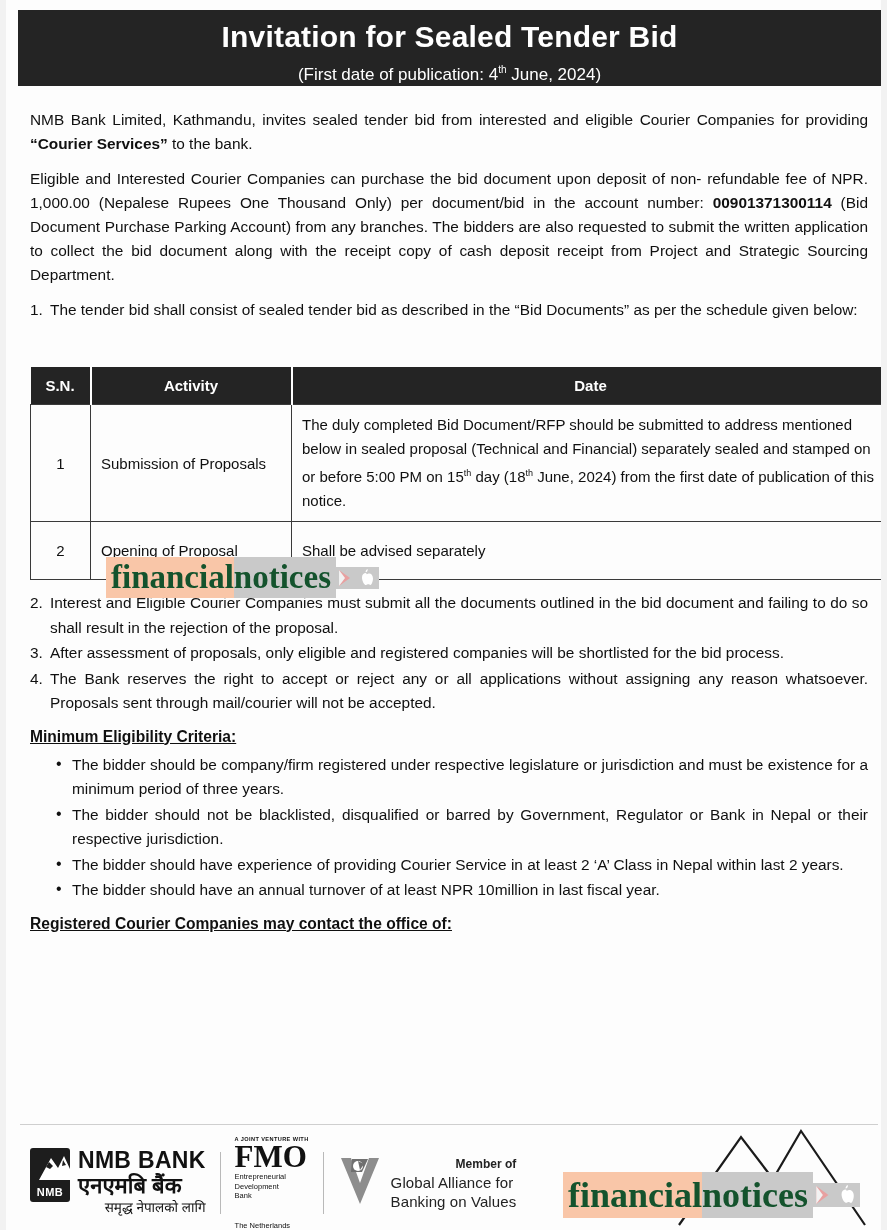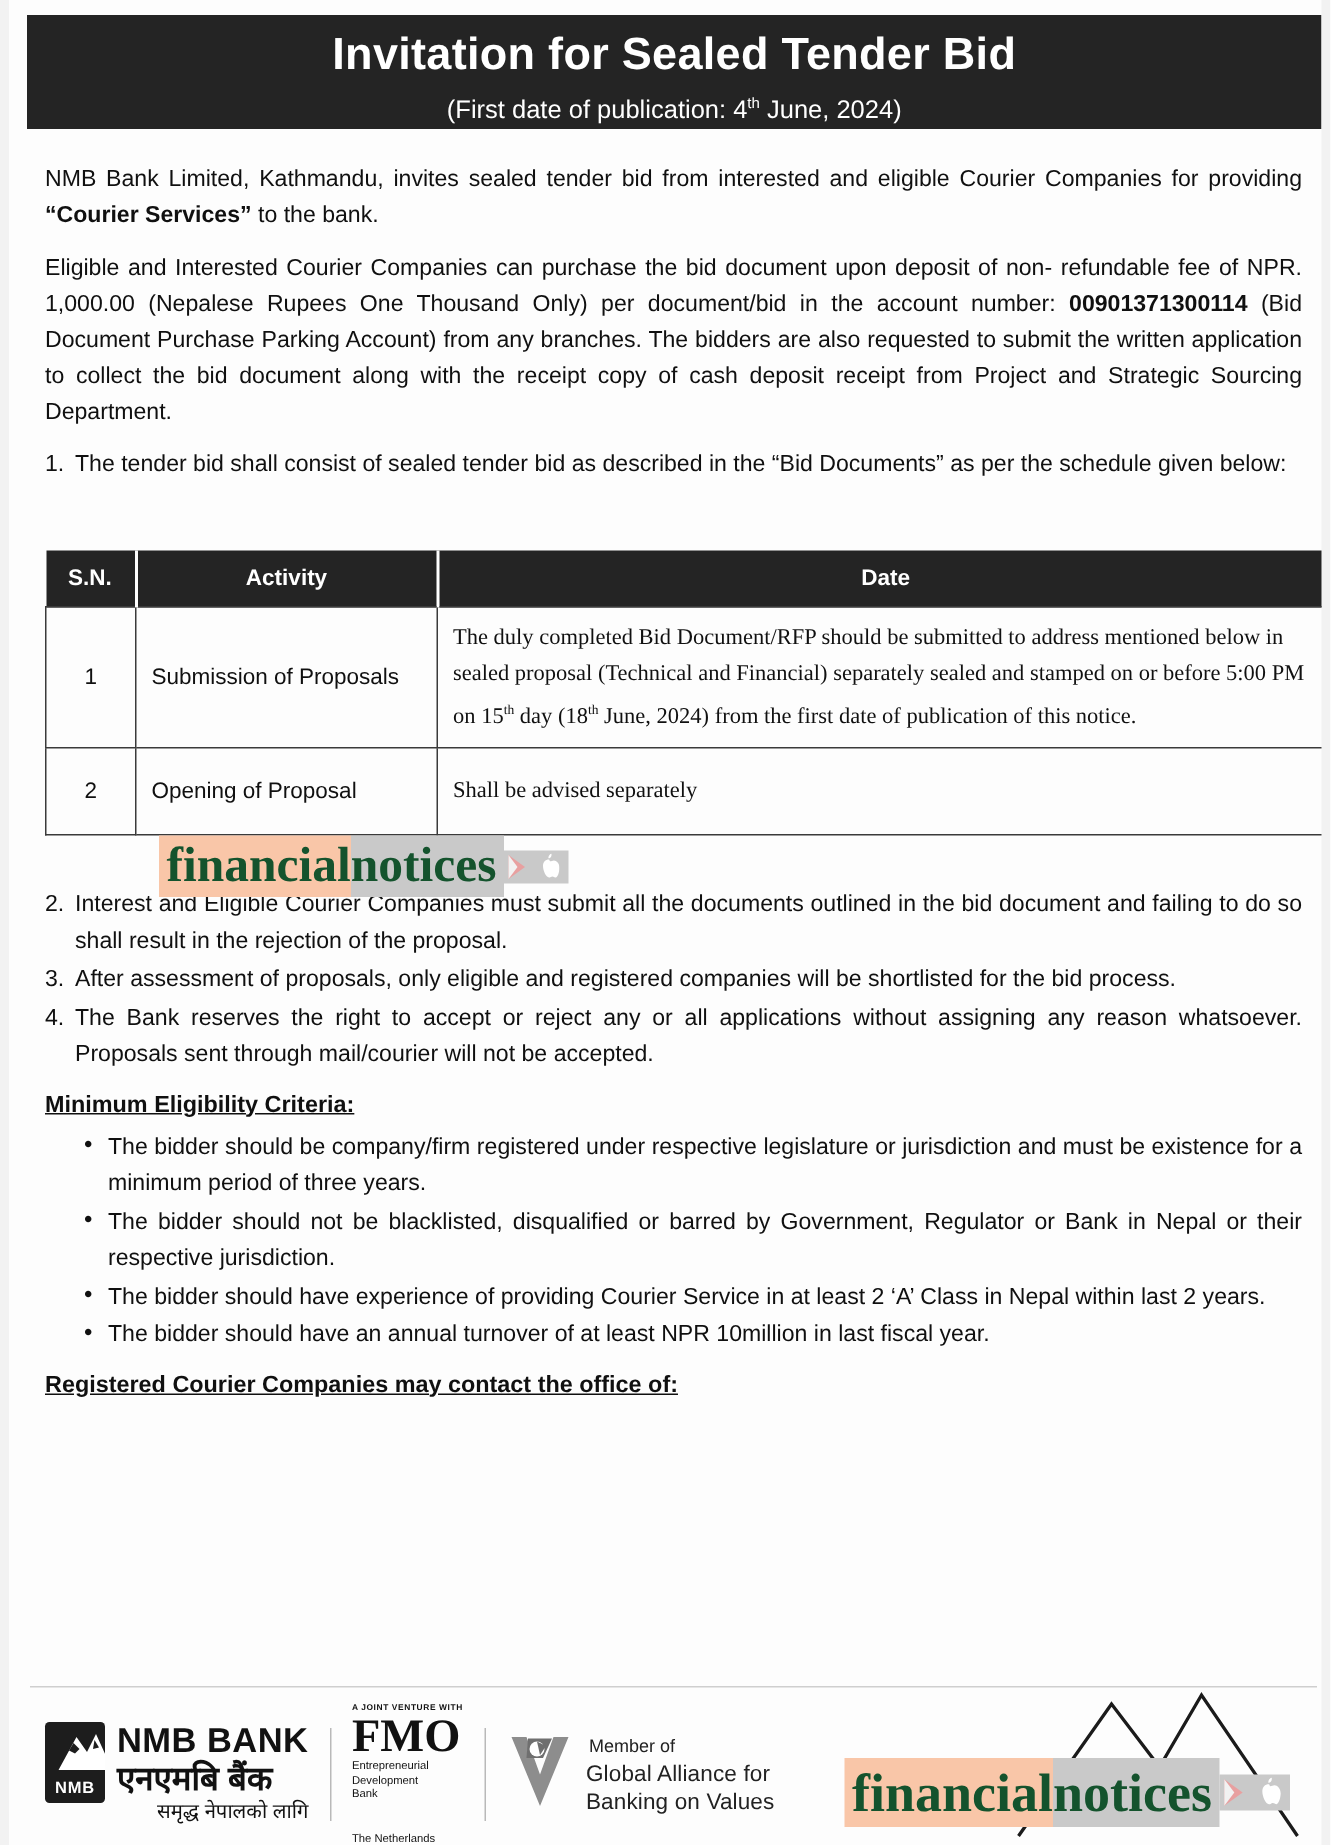--- a/index.html
+++ b/index.html
@@ -92,21 +92,21 @@
   table.sched td {
     border: 1px solid #3a3a3a;
     font-size: 15px;
     line-height: 23px;
     color: #101010;
     padding: 8px 10px;
     vertical-align: middle;
   }
   td.c-sn { text-align: center; width: 60px; }
   td.c-act { width: 201px; }
-  td.c-date { vertical-align: top; padding-top: 11px; font-family: Liberation Serif, serif; }
+  td.c-date { vertical-align: top; padding-top: 11px; }
   tr.r1 td.c-date { line-height: 24px; }
   td sup { font-size: 9px; }
 
   
   .lower {
     position: absolute;
     left: 24px; top: 591px;
     width: 838px;
   }
   .section-head {
@@ -187,22 +187,23 @@
   }
   .logo-fmo .fmo {
     font-family: "Liberation Serif", serif;
     font-size: 31px; font-weight: bold; color: #111; line-height: 30px;
   }
   .logo-fmo .sub { font-size: 7.5px; color: #111; line-height: 9.5px; }
   .logo-fmo .nl { font-size: 7.5px; color: #111; margin-top: 20px; }
   .logo-gabv { display: flex; align-items: center; }
   .gabv-v { margin-right: 9px; }
   .gabv-txt .m {
-    font-size: 12px; font-weight: normal; color: #222; line-height: 18px;
+    font-size: 12px; font-weight: bold; color: #222; line-height: 18px;
     margin-left: 2px;
+    text-align: right;
   }
   .gabv-txt .g {
     font-size: 15px; color: #222; line-height: 19px; letter-spacing: 0.1px;
   }
 
   
   .mtn-deco { position: absolute; right: 12px; bottom: 0; }
 
   
   .wm {

